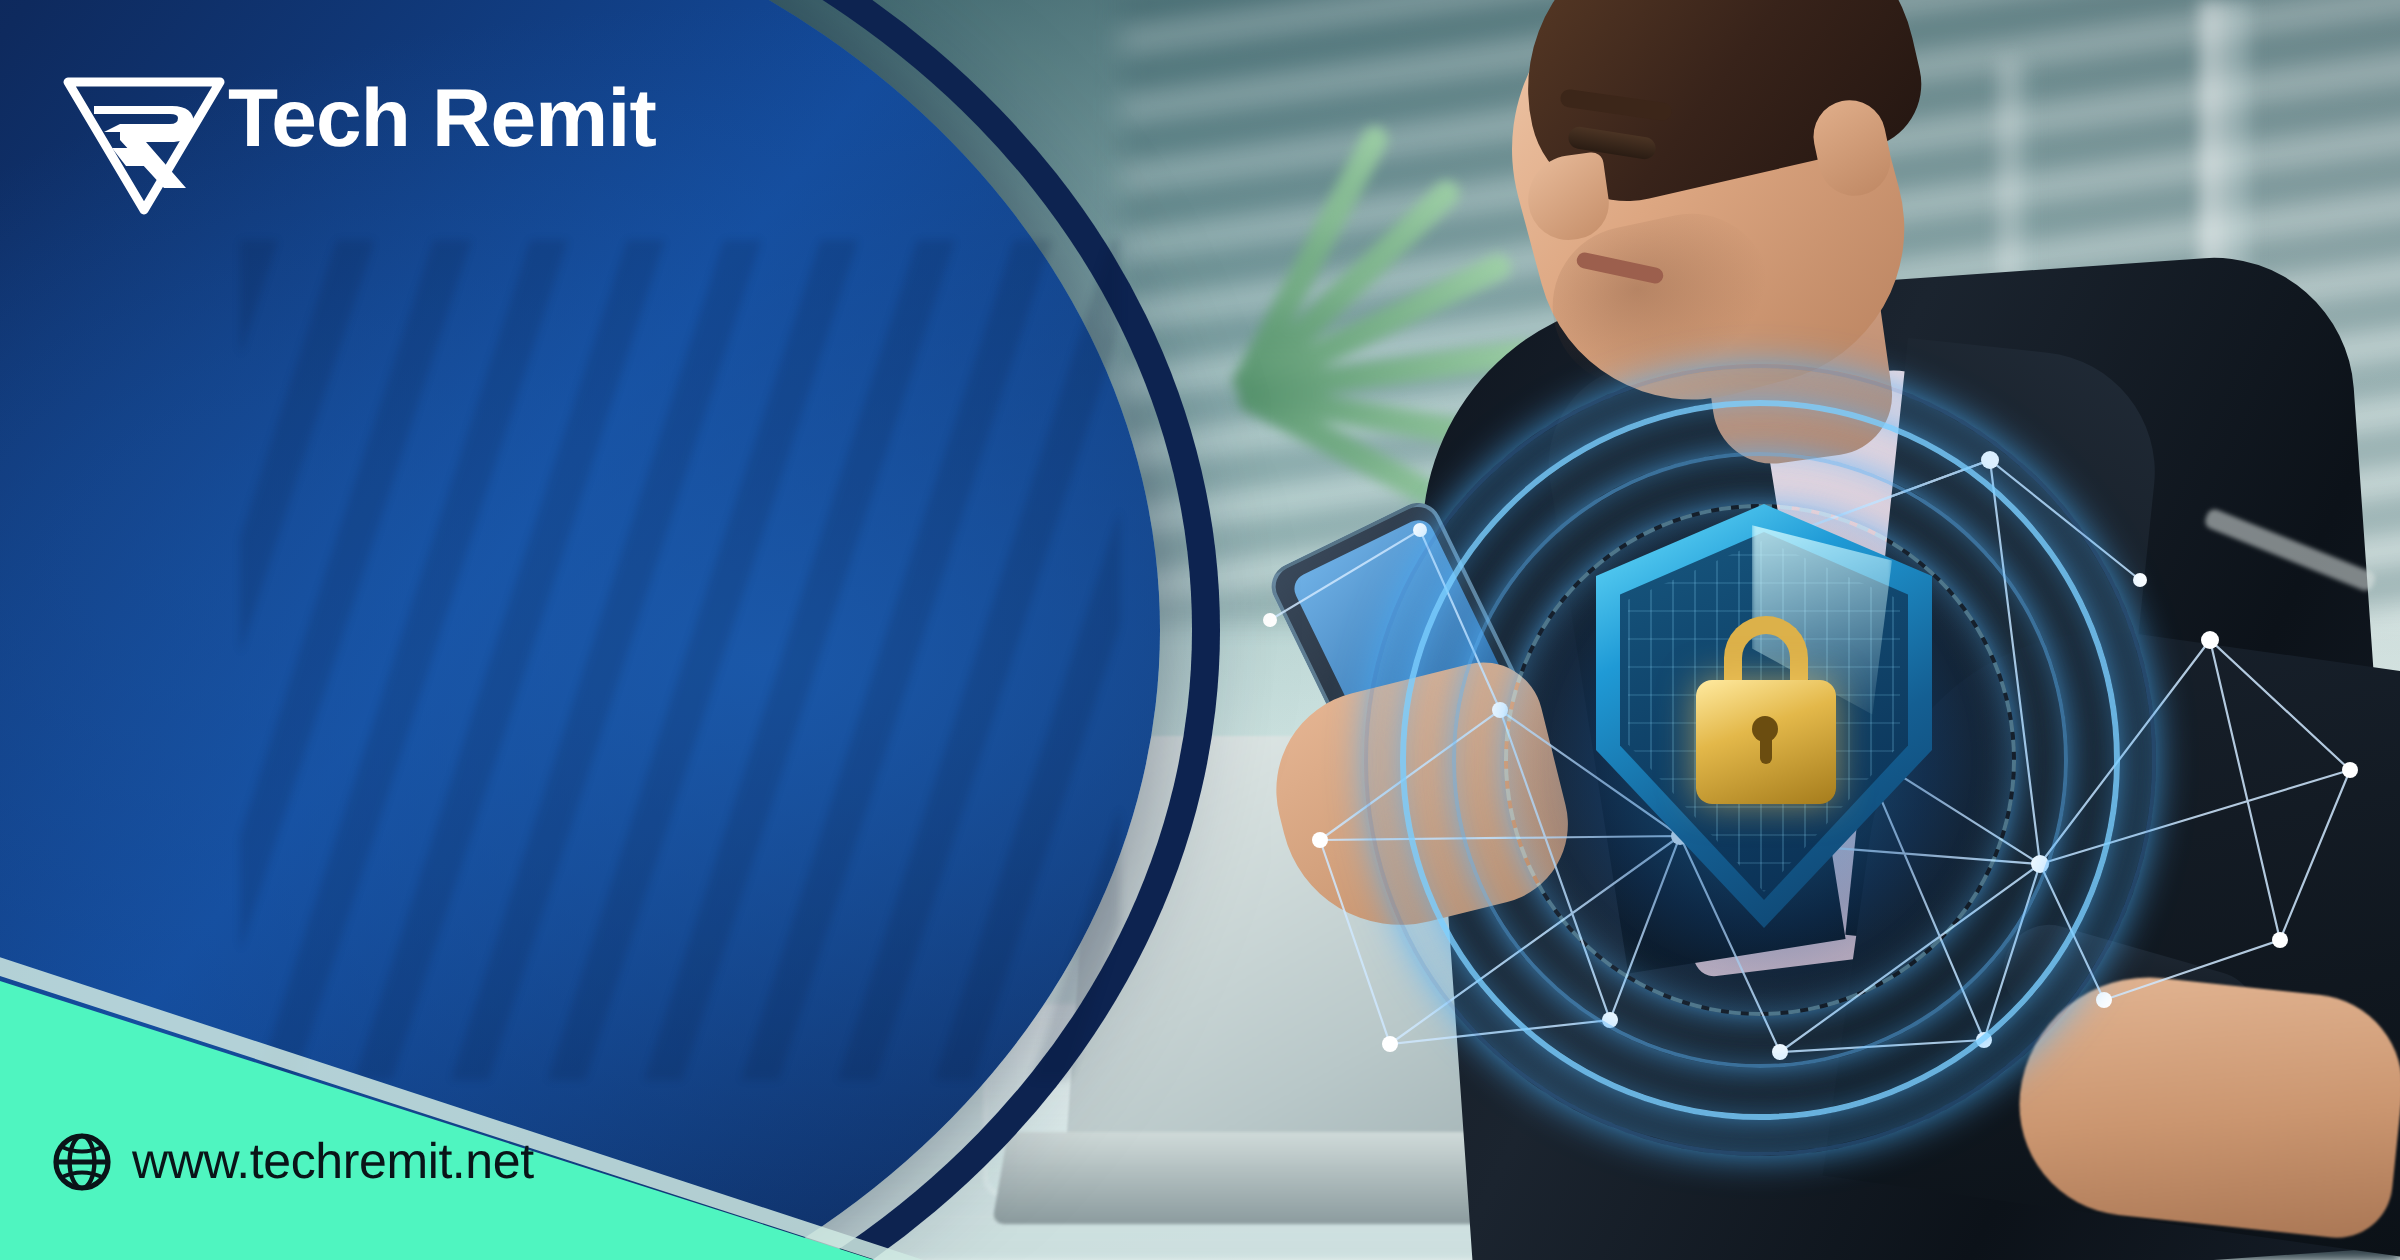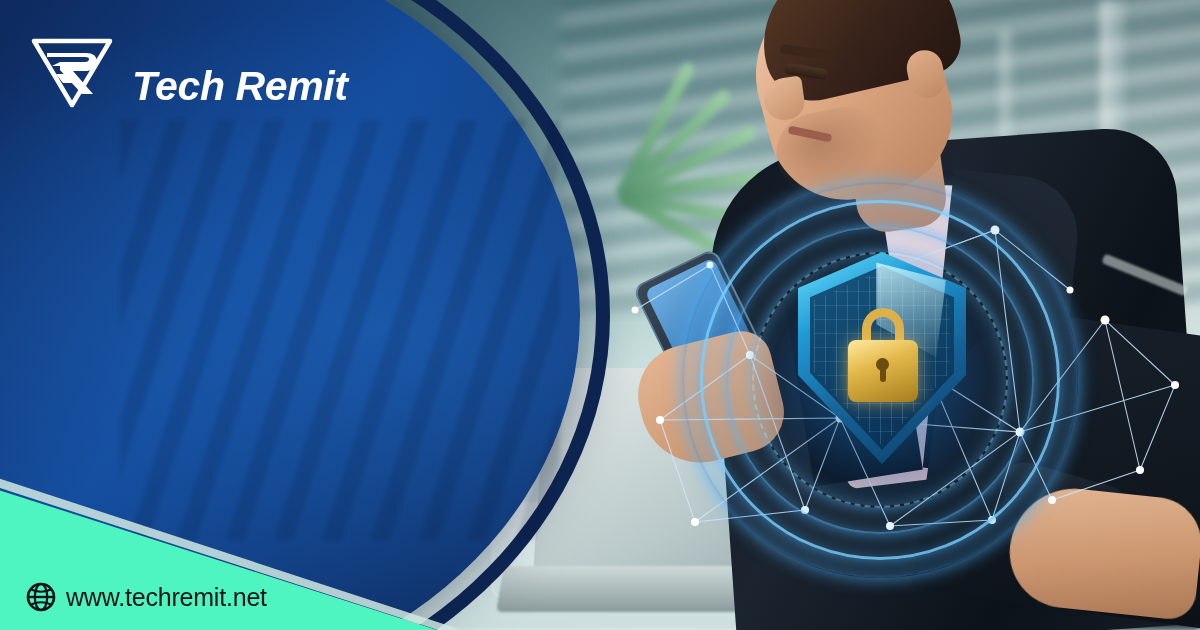--- a/index.html
+++ b/index.html
@@ -309,21 +309,21 @@
   .wedge-edge {
     position:absolute; left:0; bottom:0; width:476px; height:156px;
     background:#cfe9e2;
     clip-path:polygon(0% 3%, 97% 100%, 92% 100%, 0% 9%);
     opacity:.85;
   }
 
   
   .logo {
     position:absolute; left:30px; top:36px;
-    display:flex; align-items:flex-end; gap:18px;font-style:italic;
+    display:flex; align-items:flex-start; gap:0;
   }
   .logo-mark { width:84px; height:74px; }
   .logo-text {
     color:#ffffff;
     font-size:41px;
     font-weight:bold;
     letter-spacing:-0.4px;
   }
 
   
@@ -343,21 +343,21 @@
     color:#4ff5c0;
     font-size:59px;
     font-weight:bold;
     line-height:68px;
     letter-spacing:0.2px;
     text-shadow:2px 3px 4px rgba(3,14,36,.75);
   }
 
   
   .footer-url {
-    position:absolute; left:26px; bottom:18px;
+    position:absolute; left:26px; bottom:34px;
     display:flex; align-items:center; gap:10px;
   }
   .globe-icon { width:30px; height:30px; display:block; }
   .url-text {
     color:#0a1418;
     font-size:25px;
     letter-spacing:-0.2px;
   }
 </style>
 </head>

